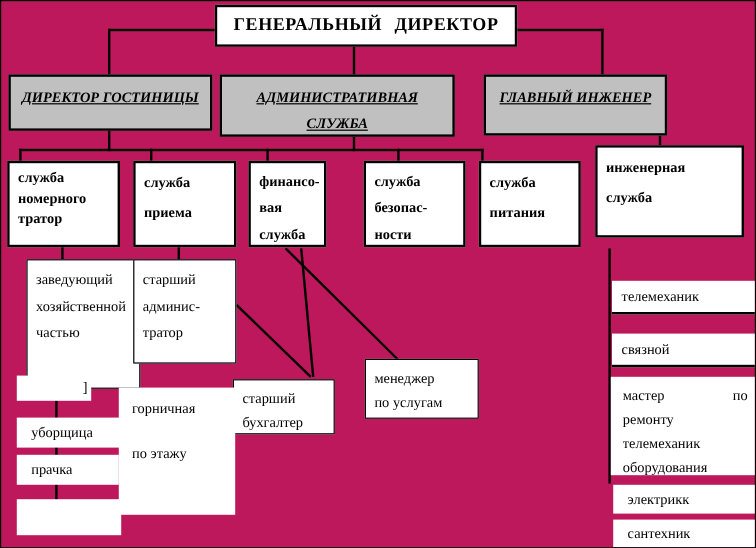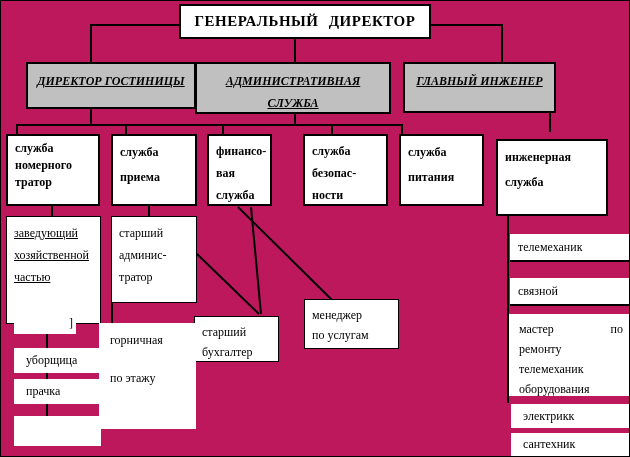--- a/index.html
+++ b/index.html
@@ -74,24 +74,24 @@
   <svg id="diag-svg" width="630" height="457">
     <line x1="196" y1="253" x2="258" y2="313" stroke="#000" stroke-width="2"></line>
     <line x1="250" y1="206" x2="260" y2="313" stroke="#000" stroke-width="2"></line>
     <line x1="237" y1="206" x2="331" y2="299" stroke="#000" stroke-width="2"></line>
   </svg>
 
   <div class="box lvl1" style="left:178px;top:3px;width:252px;height:35px;">
     <span class="ln">ГЕНЕРАЛЬНЫЙ ДИРЕКТОР</span>
   </div>
 
-  <div class="box lvl2" style="left:25px;top:61px;width:170px;height:47px;">
+  <div class="box lvl2" style="left:6px;top:61px;width:170px;height:47px;">
     <span class="ln">ДИРЕКТОР ГОСТИНИЦЫ</span>
   </div>
-  <div class="box lvl2" style="left:194px;top:61px;width:196px;height:52px;">
+  <div class="box lvl2" style="left:182px;top:61px;width:196px;height:52px;">
     <span class="ln">АДМИНИСТРАТИВНАЯ</span>
     <span class="ln">СЛУЖБА</span>
   </div>
   <div class="box lvl2" style="left:402px;top:61px;width:153px;height:51px;">
     <span class="ln">ГЛАВНЫЙ ИНЖЕНЕР</span>
   </div>
 
   <div class="box svc lh17" style="left:5px;top:133px;width:94px;height:72px;">
     <span class="ln">служба</span>
     <span class="ln">номерного</span>
@@ -108,26 +108,26 @@
   </div>
   <div class="box svc lh22" style="left:302px;top:133px;width:85px;height:72px;">
     <span class="ln">служба</span>
     <span class="ln">безопас-</span>
     <span class="ln">ности</span>
   </div>
   <div class="box svc lh25" style="left:398px;top:133px;width:85px;height:72px;">
     <span class="ln">служба</span>
     <span class="ln">питания</span>
   </div>
-  <div class="box svc lh25" style="left:495px;top:138px;width:112px;height:77px;">
+  <div class="box svc lh25" style="left:495px;top:120px;width:124px;height:77px;">
     <span class="ln">инженерная</span>
     <span class="ln">служба</span>
   </div>
 
-  <div class="box sub lh22 thin" style="left:5px;top:215px;width:95px;height:108px;text-decoration:underline;">
+  <div class="box sub lh22 thin" style="left:21px;top:215px;width:95px;height:108px;">
     <span class="ln">заведующий</span>
     <span class="ln">хозяйственной</span>
     <span class="ln">частью</span>
   </div>
   <div class="box sub lh22 thin" style="left:110px;top:215px;width:86px;height:87px;">
     <span class="ln">старший</span>
     <span class="ln">админис-</span>
     <span class="ln">тратор</span>
   </div>
   <div class="box sub lh20 thin" style="left:193px;top:315px;width:85px;height:46px;">

